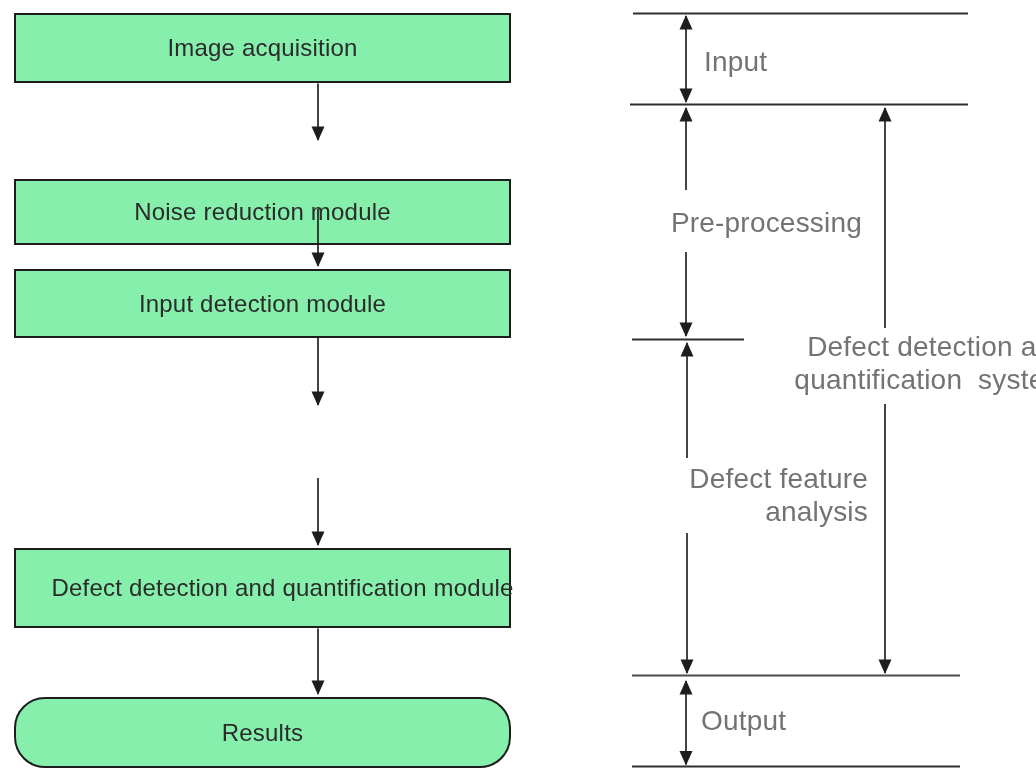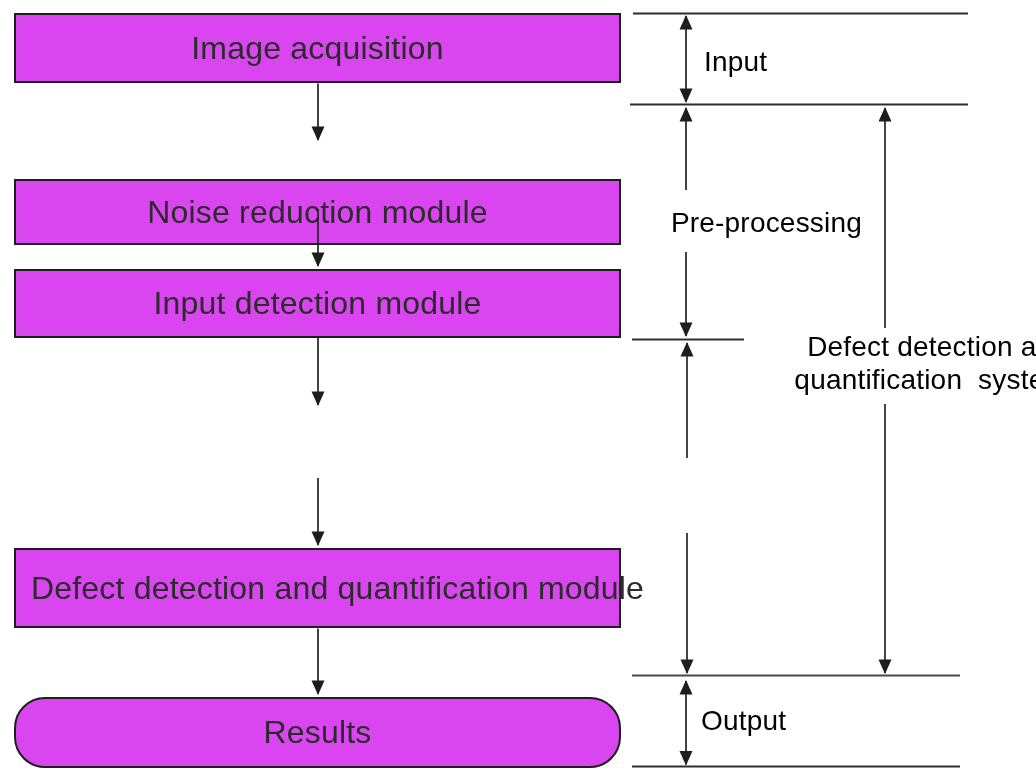--- a/index.html
+++ b/index.html
@@ -8,28 +8,28 @@
     width: 1036px;
     height: 777px;
     background: #ffffff;
     overflow: hidden;
     font-family: "Liberation Sans", sans-serif;
     color: #2b2b2b;
   }
   .flow-box {
     position: absolute;
     left: 14px;
-    width: 607px;
+    width: 497px;
     box-sizing: border-box;
     border: 2.5px solid #1d1d1d;
-    background: #d946ef;
+    background: #86efac;
     display: flex;
     align-items: center;
     justify-content: center;
-    font-size: 32px;
+    font-size: 24px;
     white-space: nowrap;
     letter-spacing: 0.2px;
   }
   .b1 { top: 13px;  height: 70px; }
   .b2 { top: 143px; height: 66px; margin-top: 36px; }
   .b3 { top: 269px; height: 69px; }
   .b4 { top: 408px; height: 70px; }
   .b5 { top: 548px; height: 80px; padding-left: 40px; }
   .b6 { top: 697px; height: 71px; border-radius: 31px; }
 
@@ -41,21 +41,21 @@
   }
   .shaft { stroke: #232323; stroke-width: 1.7; fill: none; }
   .rule  { stroke: #2e2e2e; stroke-width: 2.2; fill: none; }
   .rule-gray { stroke: #4a4a4a; stroke-width: 2.2; fill: none; }
 
   .side-label {
     position: absolute;
     font-size: 28px;
     line-height: 33px;
     letter-spacing: 0.2px;
-    color: #000000;
+    color: #737373;
   }
   .centered { text-align: right; }
   .pre-space { white-space: pre; }
   .lbl-input   { left: 704px; top: 45px; }
   .lbl-preproc { left: 630px; top: 206px; width: 232px; }
   .lbl-dfa     { left: 606px; top: 462px; width: 262px; }
   .lbl-output  { left: 701px; top: 704px; }
   .lbl-system  { left: 766px; top: 330px; width: 302px; }
 </style>
 </head>
@@ -109,20 +109,24 @@
     <line class="shaft" x1="686" y1="681" x2="686" y2="764.5" marker-start="url(#ah)" marker-end="url(#ah)"></line>
 
     <line class="shaft" x1="885" y1="108" x2="885" y2="328" marker-start="url(#ah)"></line>
     <line class="shaft" x1="885" y1="404" x2="885" y2="673" marker-end="url(#ah)"></line>
   </svg>
 
   <div class="side-label lbl-input">Input</div>
 
   <div class="side-label lbl-preproc centered">Pre-processing</div>
 
+  <div class="side-label lbl-dfa centered">
+    <div>Defect feature</div>
+    <div>analysis</div>
+  </div>
 
   <div class="side-label lbl-output">Output</div>
 
   <div class="side-label lbl-system centered">
     <div class="pre-space">Defect detection and</div>
     <div class="pre-space">quantification  system</div>
   </div>
 
 </div>
 

